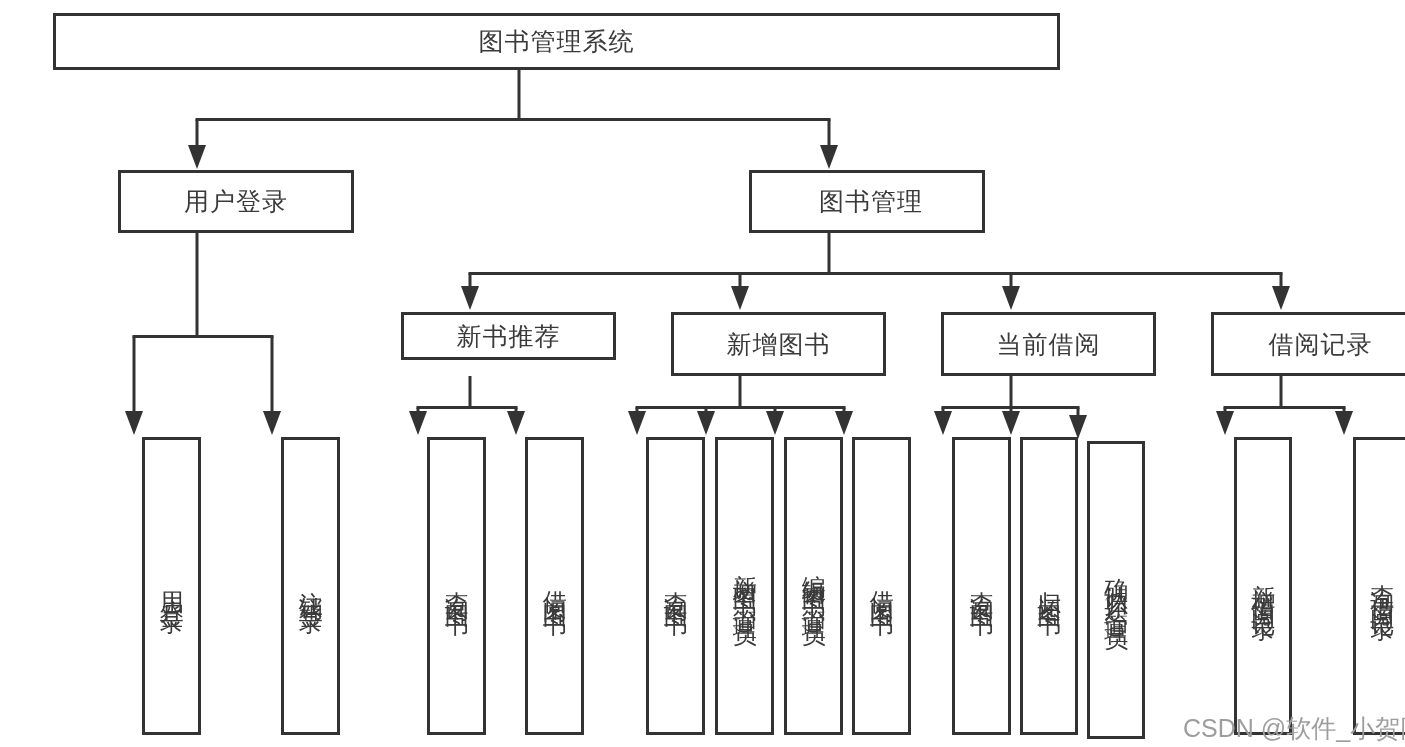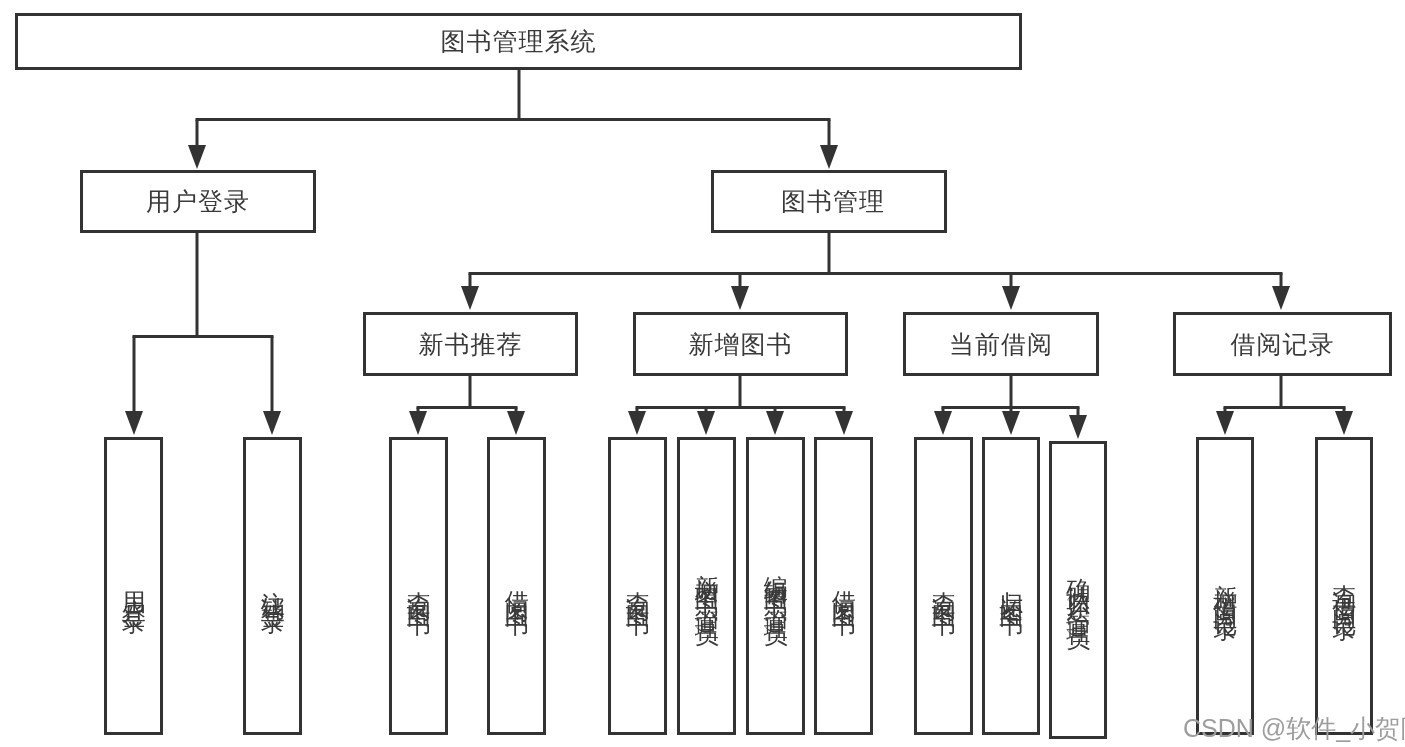--- a/index.html
+++ b/index.html
@@ -15,20 +15,21 @@
   .node {
     position: absolute;
     box-sizing: border-box;
     border: 3px solid #333333;
     background: #ffffff;
     color: #3a3a3a;
     display: flex;
     align-items: center;
     justify-content: center;
     z-index: 2;
+    margin-left: 38px;
   }
   .hlabel { font-size: 25px; letter-spacing: 1px; white-space: nowrap; }
   .vbox {
     writing-mode: vertical-rl;
     font-size: 24px;
     letter-spacing: 7px;
     line-height: 1.1;
   }
   .watermark {
     position: absolute;
@@ -105,23 +106,23 @@
     <polygon points="1216,411 1234,411 1225,435" stroke="none"></polygon>
     <line x1="1344" y1="407.5" x2="1344" y2="416"></line>
     <polygon points="1335,411 1353,411 1344,435" stroke="none"></polygon>
   </svg>
 
   <div class="node hlabel" style="left:15px; top:13px; width:1007px; height:57px;">图书管理系统</div>
 
   <div class="node hlabel" style="left:80px; top:170px; width:236px; height:63px;">用户登录</div>
   <div class="node hlabel" style="left:711px; top:170px; width:236px; height:63px;padding-left:8px;">图书管理</div>
 
-  <div class="node hlabel" style="left:363px; top:312px; width:215px; height:64px;">新书推荐</div>
+  <div class="node hlabel" style="left:363px; top:312px; width:215px; height:48px;">新书推荐</div>
   <div class="node hlabel" style="left:633px; top:312px; width:215px; height:64px;">新增图书</div>
-  <div class="node hlabel" style="left:903px; top:312px; width:196px; height:64px;">当前借阅</div>
+  <div class="node hlabel" style="left:903px; top:312px; width:215px; height:64px;">当前借阅</div>
   <div class="node hlabel" style="left:1173px; top:312px; width:219px; height:64px;">借阅记录</div>
 
   <div class="node vbox" style="left:104px; top:437px; width:59px; height:298px;">用户登录</div>
   <div class="node vbox" style="left:243px; top:437px; width:59px; height:298px;">注销登录</div>
 
   <div class="node vbox" style="left:389px; top:437px; width:59px; height:298px;">查询图书</div>
   <div class="node vbox" style="left:487px; top:437px; width:59px; height:298px;">借阅图书</div>
 
   <div class="node vbox" style="left:608px; top:437px; width:59px; height:298px;">查询图书</div>
   <div class="node vbox" style="left:677px; top:437px; width:59px; height:298px;">新增图书（管理员）</div>

